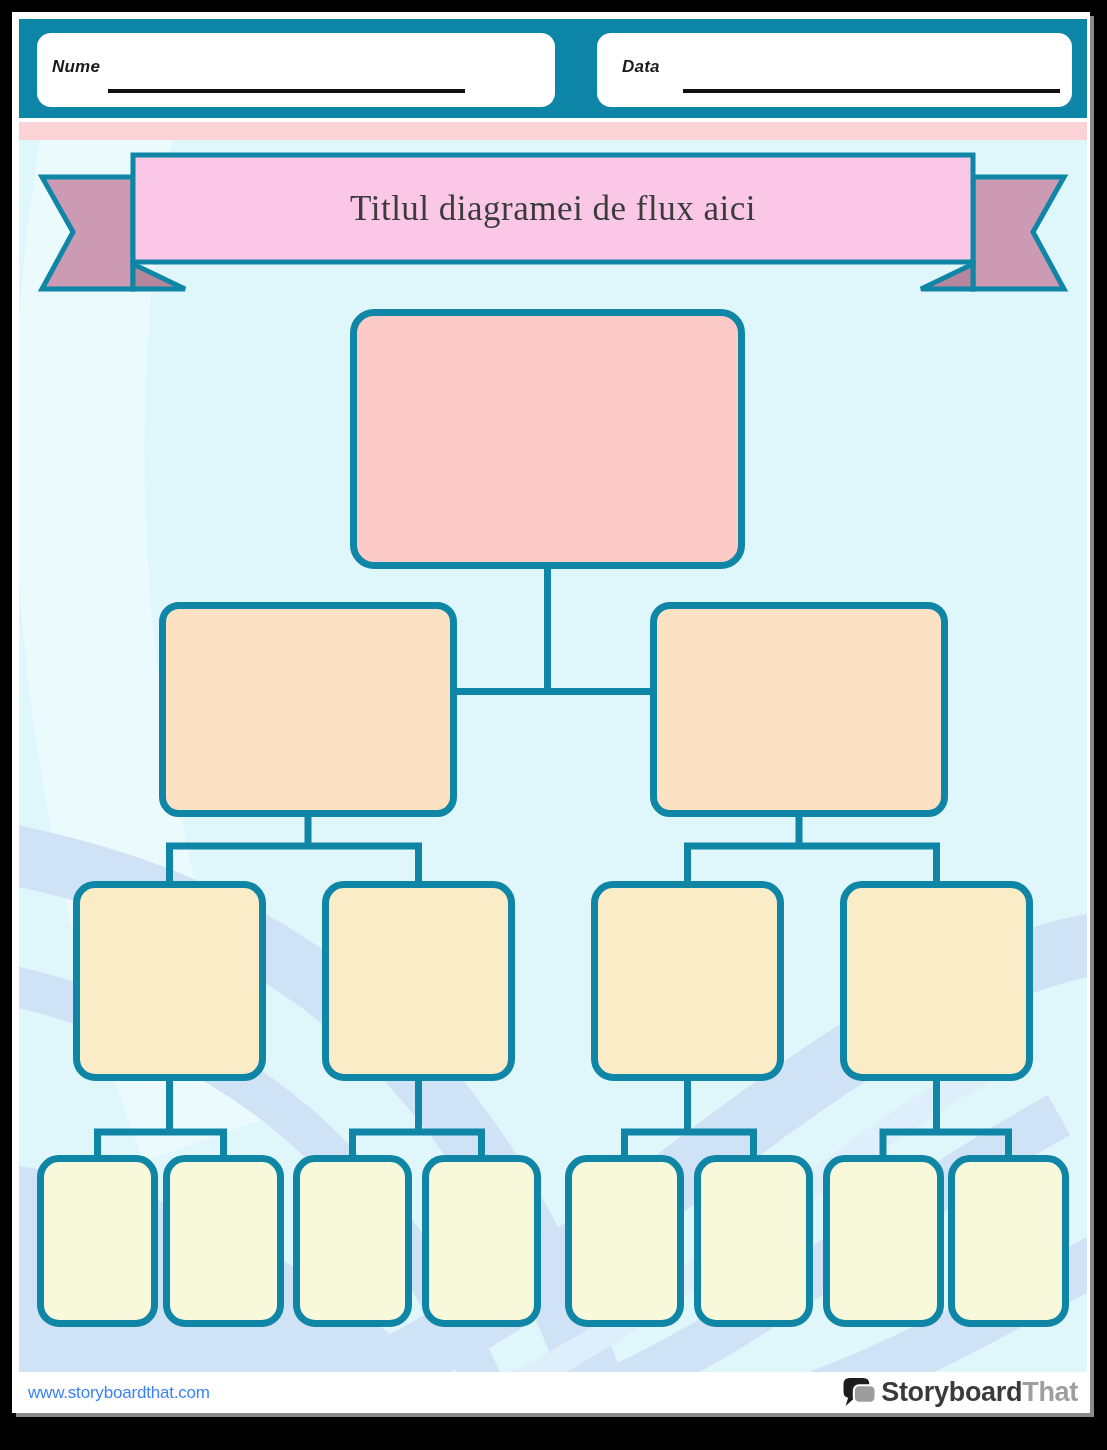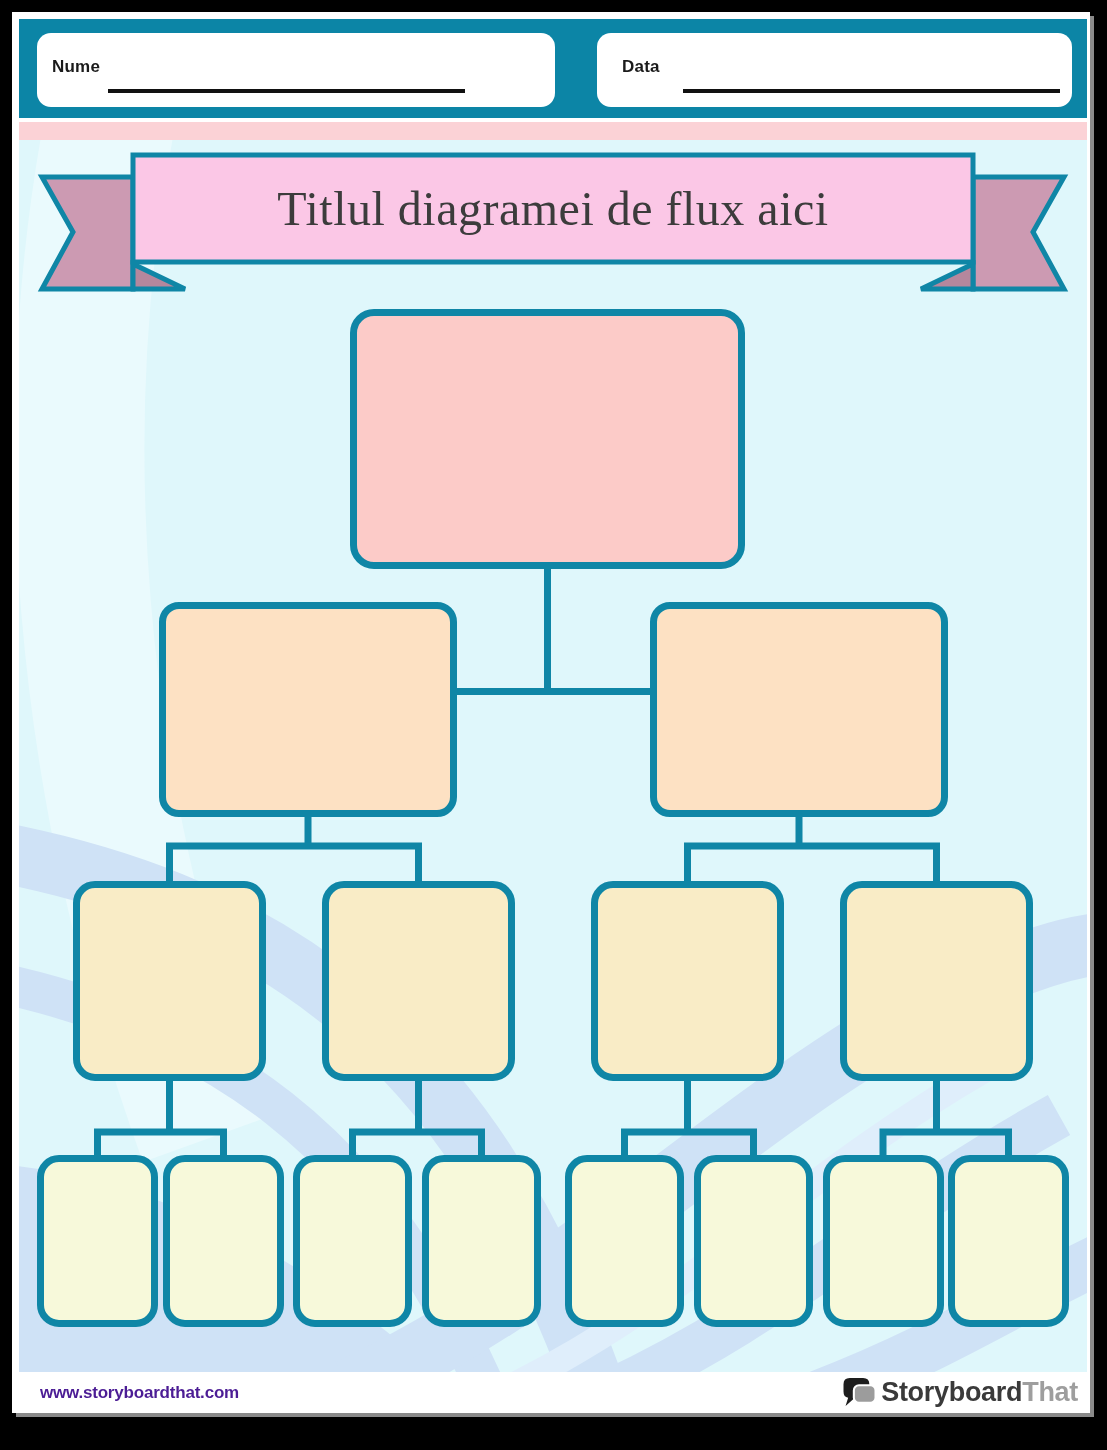--- a/index.html
+++ b/index.html
@@ -6,48 +6,48 @@
   body{
     width:1107px;height:1450px;position:relative;background:#000;
     font-family:"Liberation Sans",sans-serif;overflow:hidden;
   }
   .page{
     position:absolute;left:12px;top:12px;width:1078px;height:1401px;
     background:#ffffff;box-shadow:4px 4px 0 #8a8a8a;
   }
   
   .teal-bar{position:absolute;left:7px;top:7px;width:1068px;height:99px;background:#0c85a6;}
-  .hdr-box{position:absolute;top:14px;height:74px;background:#fff;border-radius:14px;}
+  .hdr-box{position:absolute;top:14px;height:74px;background:#fff;border-radius:14px;font-style:italic;}
   .hdr-box.name{left:18px;width:518px;}
   .hdr-box.date{left:578px;width:475px;}
   .hdr-label{position:absolute;top:24px;font-size:17px;font-weight:700;color:#1b1b1b;letter-spacing:.2px;}
   .hdr-box.name .hdr-label{left:15px;}
   .hdr-box.date .hdr-label{left:25px;text-align:center;}
   .hdr-line{position:absolute;top:56px;height:4px;background:#111;}
   .hdr-box.name .hdr-line{left:71px;width:357px;}
   .hdr-box.date .hdr-line{left:86px;width:377px;}
   
   .pink-strip{position:absolute;left:7px;top:110px;width:1068px;height:18px;background:#fbd2d6;}
   
   .content{position:absolute;left:7px;top:128px;width:1068px;height:1232px;background:#dff7fb;overflow:hidden;}
   .content svg.layer{position:absolute;left:0;top:0;}
   .banner-title{
     position:absolute;left:114px;top:15px;width:840px;height:107px;
     display:flex;align-items:center;justify-content:center;
-    font-family:"Liberation Serif",serif;font-size:48px;color:#3c3c3c;letter-spacing:.5px;
+    font-family:"Liberation Serif",serif;font-size:35px;color:#3c3c3c;letter-spacing:.5px;
   }
   .node{position:absolute;border:7px solid #0f86a6;box-sizing:border-box;}
   .l1{background:#fccbc8;border-radius:24px;}
   .l2{background:#fde1c3;border-radius:20px;}
   .l3{background:#f9ecc6;border-radius:22px;}
   .l4{background:#f7f9da;border-radius:22px;}
   
   .footer{position:absolute;left:0;top:1360px;width:1078px;height:41px;background:#fff;}
-  .footer-url{position:absolute;left:28px;top:0;height:41px;line-height:41px;
-    font-size:17px;font-weight:700;color:#4c1d95;letter-spacing:-.2px;}
+  .footer-url{position:absolute;left:16px;top:0;height:41px;line-height:41px;
+    font-size:17px;font-weight:400;color:#3b82f6;letter-spacing:-.2px;}
   .logo{position:absolute;right:12px;top:0;height:41px;display:flex;align-items:center;gap:4px;}
   .logo-text{font-size:27px;font-weight:700;letter-spacing:-.3px;}
   .logo-text .sb{color:#3a3a3a;}
   .logo-text .th{color:#9e9e9e;}
 </style>
 </head>
 <body>
 
 <div class="page">
 

